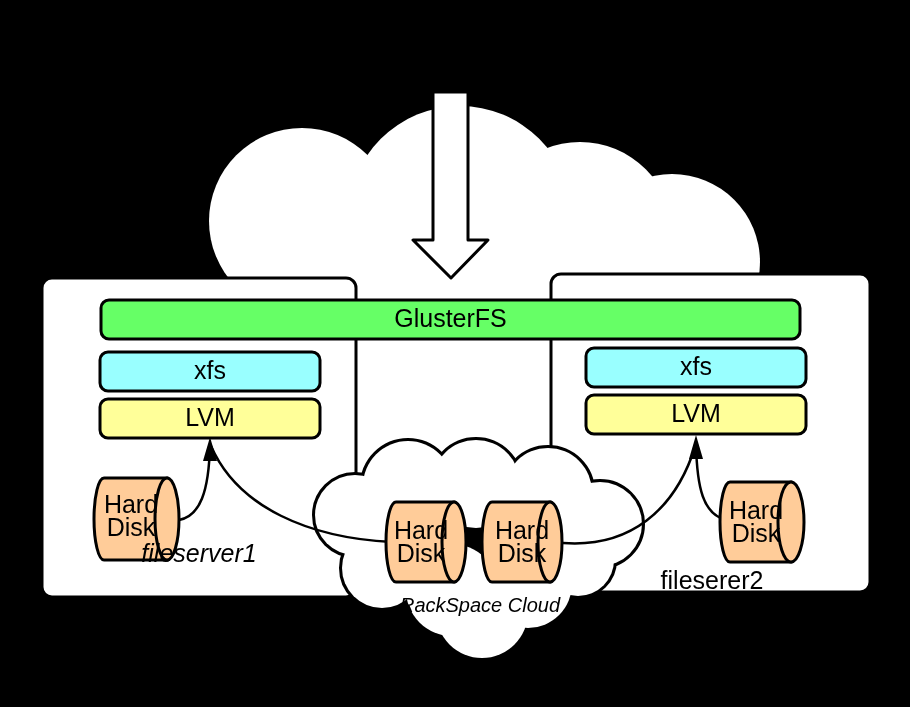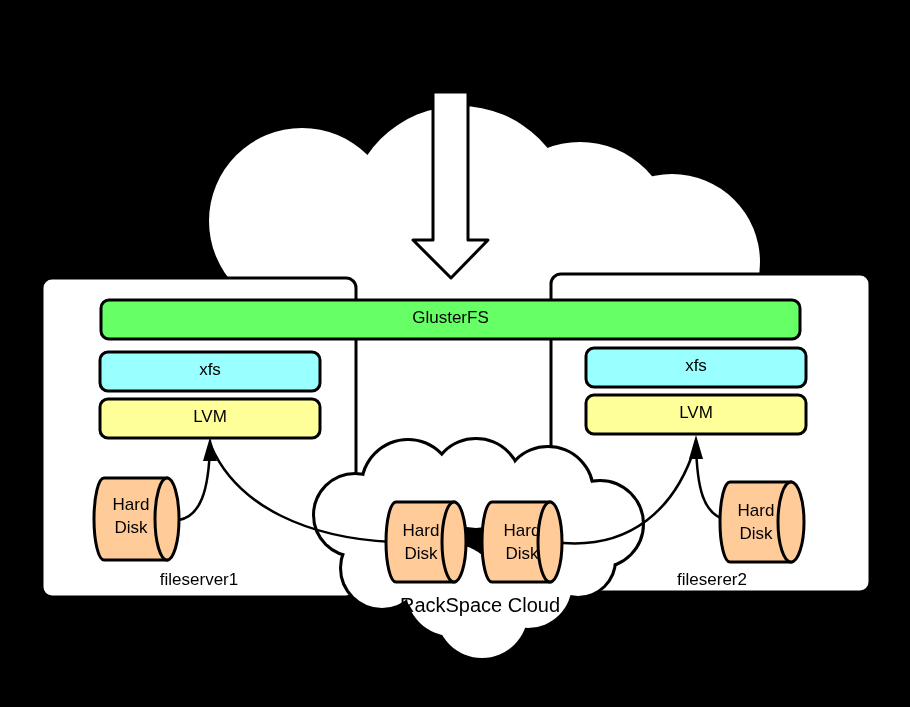--- a/index.html
+++ b/index.html
@@ -3,21 +3,21 @@
 <meta charset="utf-8">
 <style>
   html,body{margin:0;padding:0;background:#000;}
   .stage{position:relative;width:910px;height:707px;overflow:hidden;
          font-family:"Liberation Sans",sans-serif;}
   .stage svg{position:absolute;left:0;top:0;}
   .outline{stroke:#000;stroke-width:3;}
   .cloudstroke{stroke:#000;stroke-width:6;}
   .nostroke{stroke:none;}
   .connector{fill:none;stroke:#000;stroke-width:2.5;}
-  .lbl{position:absolute;color:#000;font-size:17px;line-height:22px;
+  .lbl{position:absolute;color:#000;font-size:25px;line-height:22px;
        text-align:center;white-space:nowrap;}
   .lbl.two{line-height:23px;text-align:center;}
   .lbl.big{font-size:20px;line-height:27px;}
 </style>
 </head>
 <body>
 
 <div class="stage">
 
   <svg width="910" height="707" viewBox="0 0 910 707">
@@ -125,20 +125,20 @@
   <div class="lbl two" style="left:482px;top:519px;width:80px;">
     <div>Hard</div>
     <div>Disk</div>
   </div>
 
   <div class="lbl two" style="left:716px;top:499px;width:80px;">
     <div>Hard</div>
     <div>Disk</div>
   </div>
 
-  <div class="lbl" style="left:99px;top:569px;width:200px;">fileserver1</div>
+  <div class="lbl" style="left:99px;top:542px;width:200px;font-style:italic;">fileserver1</div>
   <div class="lbl" style="left:612px;top:569px;width:200px;">fileserer2</div>
 
-  <div class="lbl big" style="left:325px;top:592px;width:310px;">
+  <div class="lbl big" style="left:325px;top:592px;width:310px;font-style:italic;">
     <div>RackSpace Cloud</div>
   </div>
 
 </div>
 
 </body></html>

